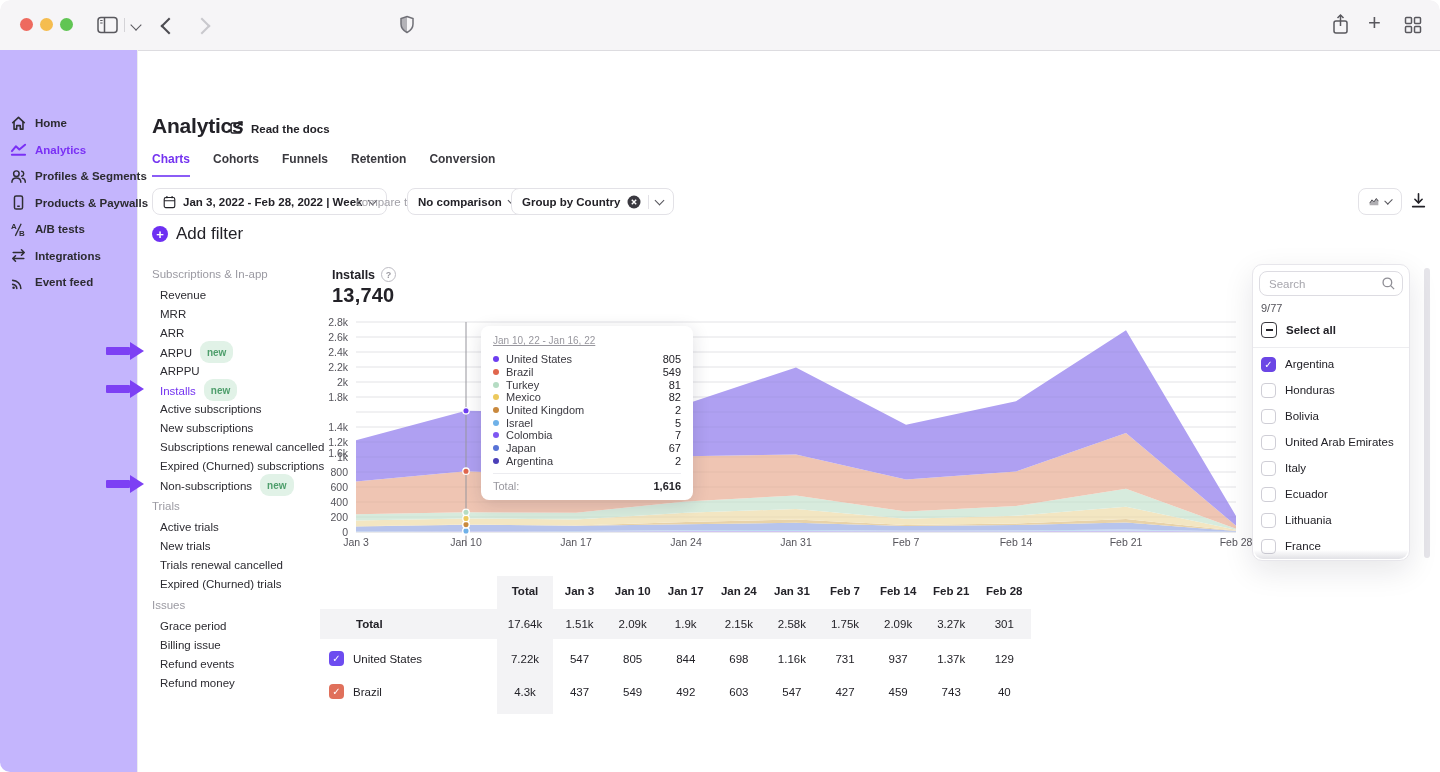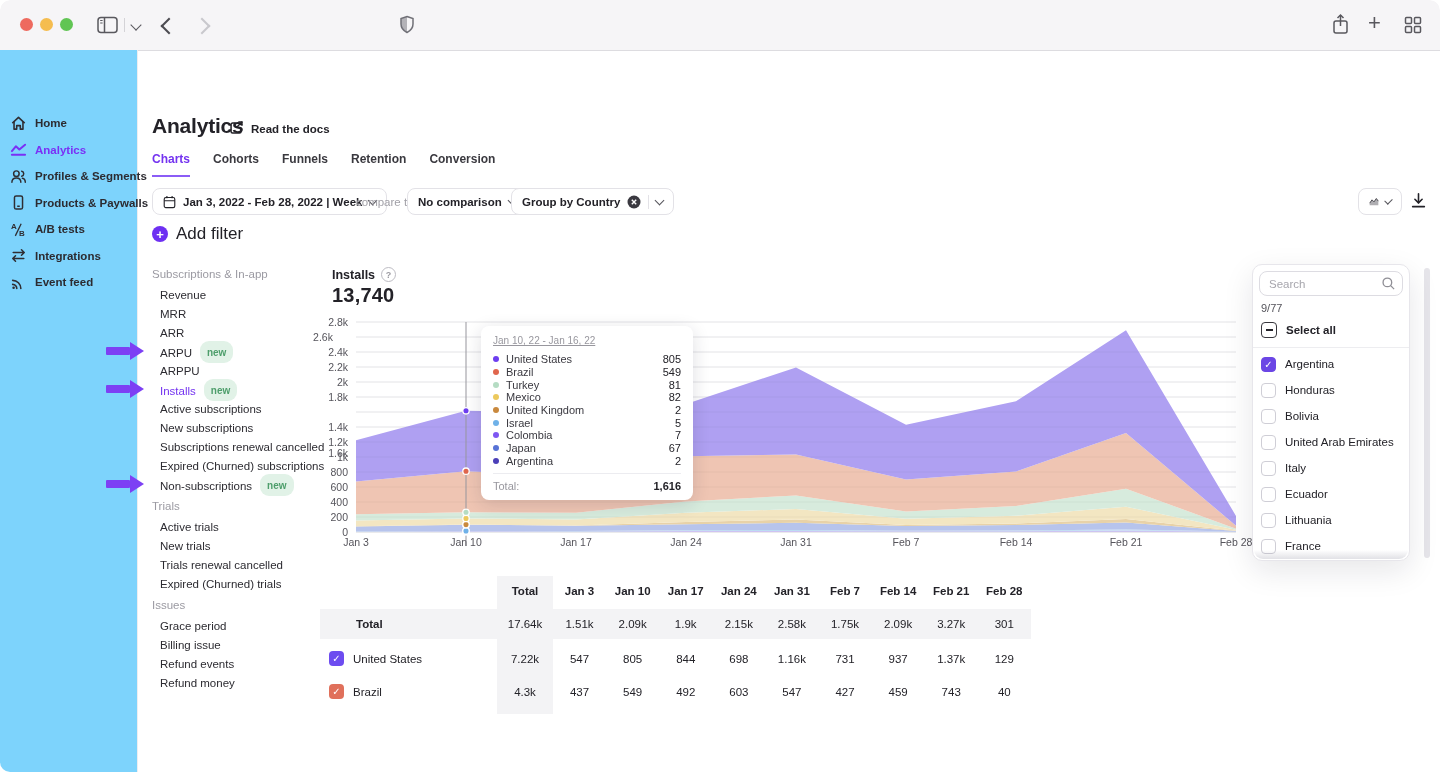--- a/index.html
+++ b/index.html
@@ -12,21 +12,21 @@
           border-bottom:1px solid #dddce0;border-radius:10px 10px 0 0;}
   .tl{position:absolute;top:18px;width:13px;height:13px;border-radius:50%;}
   .nav-chev{position:absolute;width:10px;height:10px;border-right:2px solid #4c4b51;border-bottom:2px solid #4c4b51;}
   .vdiv{position:absolute;width:1px;height:14px;background:#d4d3d7;}
   #urlbar{position:absolute;left:428px;top:9px;width:582px;height:31px;background:#efeef1;
           border:1px solid #e0dfe3;border-radius:9px;display:flex;align-items:center;justify-content:center;}
   #urlbar .url-txt{font-size:13px;color:#47464c;margin-left:6px;}
   #refresh{position:absolute;right:10px;top:4px;font-size:16px;color:#69686f;}
   .chrome-ic{color:#59585e;}
   
-  #app-sidebar{position:absolute;left:0;top:50px;width:137px;height:722px;background:#7dd3fc;border-right:1px solid #ededf0;}
+  #app-sidebar{position:absolute;left:0;top:50px;width:137px;height:722px;background:#c4b5fd;border-right:1px solid #ededf0;}
   .sb-item{display:flex;align-items:center;height:26.5px;padding-left:10px;cursor:pointer;}
   .sb-icon{width:17px;height:17px;margin-right:8px;flex:none;}
   .sb-label{font-size:11.5px;font-weight:600;color:#2c2b31;white-space:nowrap;}
   .sb-item.active .sb-label{color:#7a30f5;}
   
   #page-title{position:absolute;left:152px;top:114px;font-size:21px;font-weight:700;letter-spacing:-.2px;}
   #docs-ic{position:absolute;left:229px;top:120px;}
   #docs-label{position:absolute;left:251px;top:123px;font-size:11.5px;font-weight:700;}
   #tabs{position:absolute;left:152px;top:152px;display:flex;gap:23px;}
   .tab{font-size:12px;font-weight:600;color:#3a393f;padding-bottom:9px;cursor:pointer;}
@@ -351,21 +351,21 @@
       </div>
     </div>
 
   <div id="chart-title">
     <span>Installs</span>
     <span class="q-ic">?</span>
   </div>
   <div id="chart-total">13,740</div>
   <div id="ylabels">
       <div class="ylab" style="top: -6px;">2.8k</div>
-      <div class="ylab" style="top: 9px; text-align: center;">2.6k</div>
+      <div class="ylab" style="top: 9px;">2.6k</div>
       <div class="ylab" style="top: 24px;">2.4k</div>
       <div class="ylab" style="top: 39px;">2.2k</div>
       <div class="ylab" style="top: 54px;">2k</div>
       <div class="ylab" style="top: 69px;">1.8k</div>
       <div class="ylab" style="top: 84px; margin-top: 41px;">1.6k</div>
       <div class="ylab" style="top: 99px;">1.4k</div>
       <div class="ylab" style="top: 114px;">1.2k</div>
       <div class="ylab" style="top: 129px;">1k</div>
       <div class="ylab" style="top: 144px;">800</div>
       <div class="ylab" style="top: 159px;">600</div>

